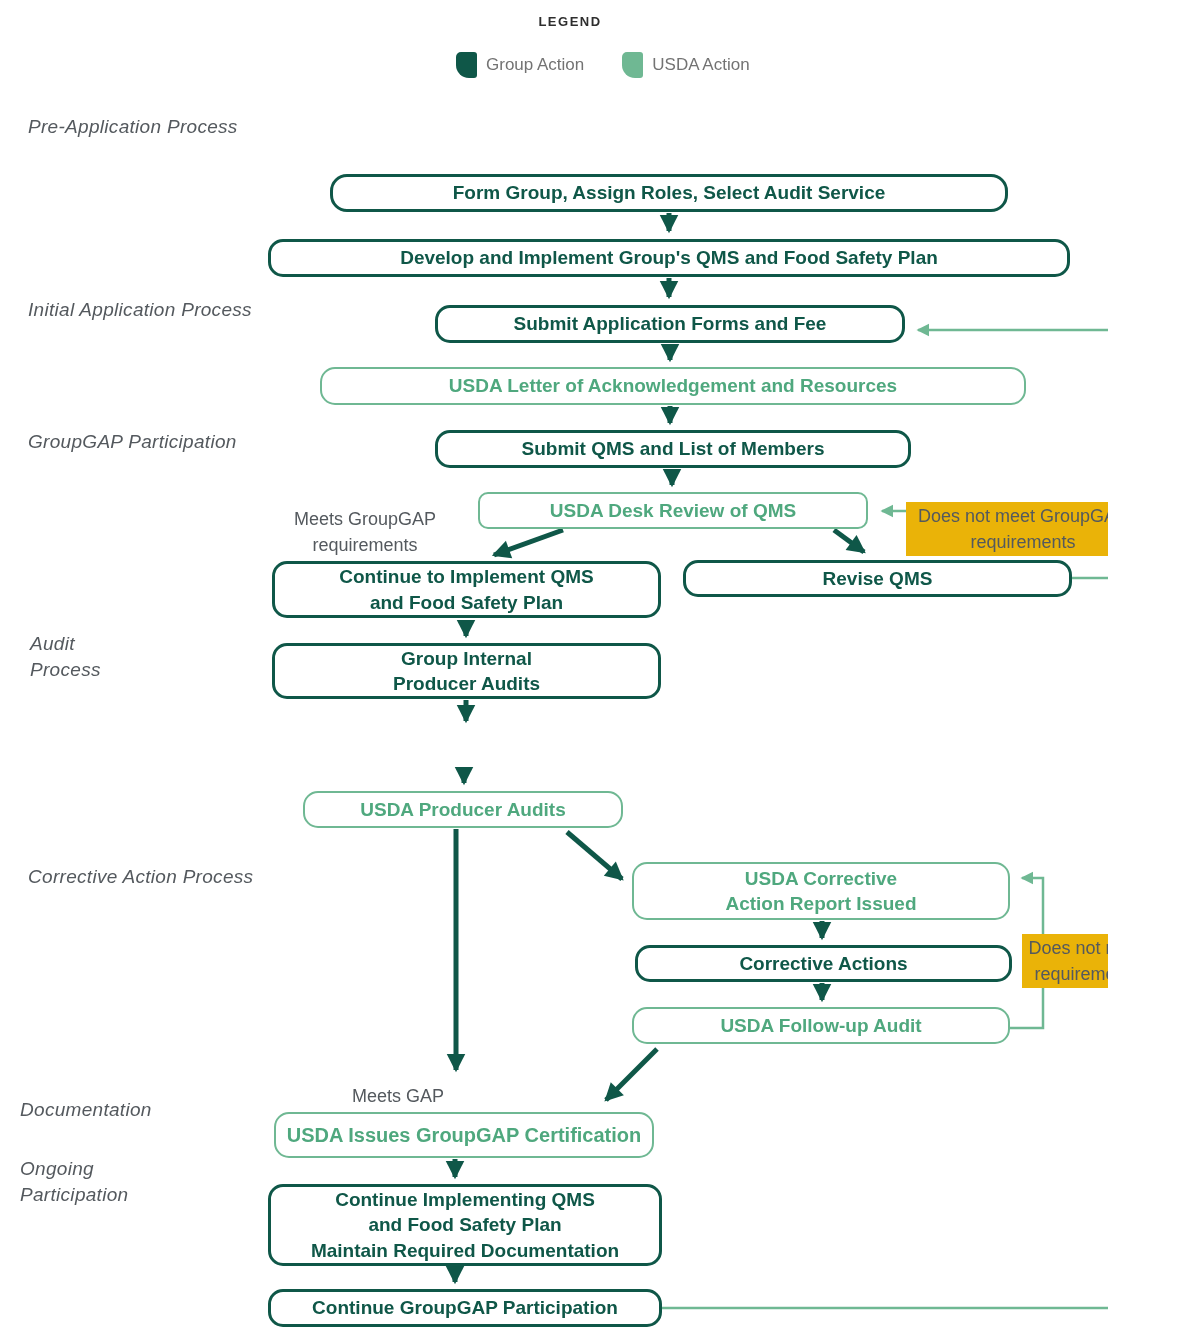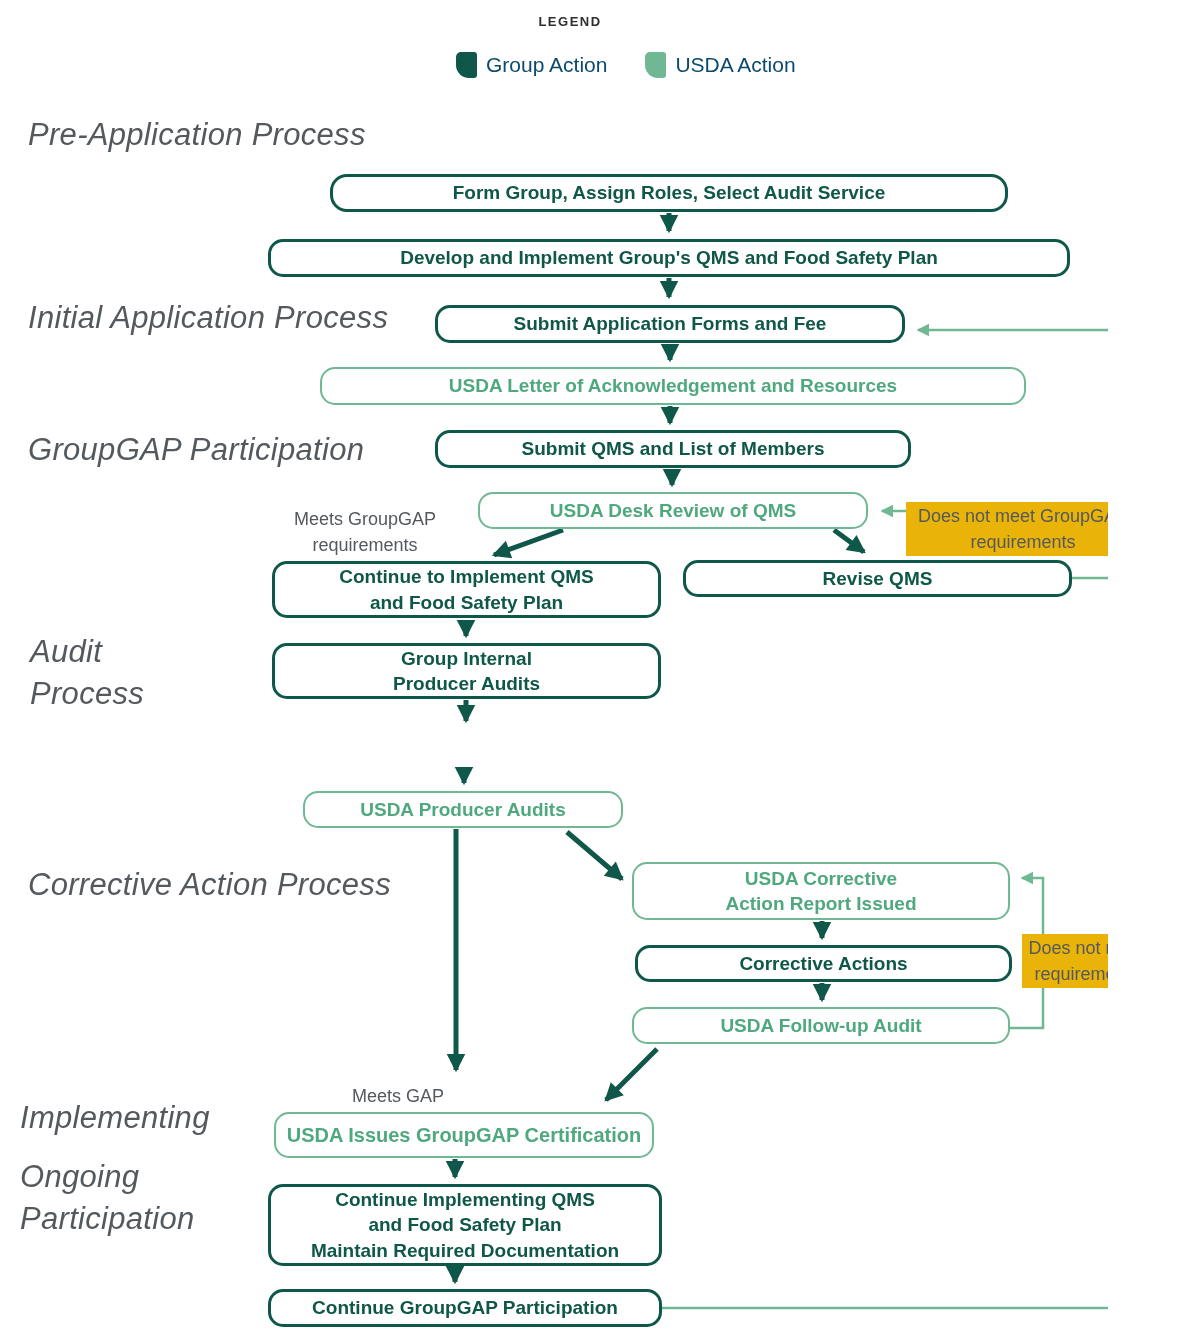--- a/index.html
+++ b/index.html
@@ -16,24 +16,24 @@
   
   .legend-title{
     position:absolute;left:430px;top:14px;width:280px;text-align:center;
     font-size:13px;font-weight:bold;letter-spacing:1.5px;color:#2e2e2e;
   }
   .legend-row{position:absolute;left:456px;top:52px;display:flex;gap:38px;align-items:center;}
   .legend-item{display:flex;align-items:center;gap:9px;}
   .swatch{width:21px;height:26px;border-radius:5px 3px 3px 13px;}
   .swatch-group{background:var(--dark);}
   .swatch-usda{background:var(--light);}
-  .legend-label{font-size:21px;color:#0c4a6e;}
+  .legend-label{font-size:17px;color:#737373;}
   
   .section{
-    position:absolute;font-style:italic;font-size:31px;color:var(--gray);
+    position:absolute;font-style:italic;font-size:19px;color:var(--gray);
     white-space:pre-line;line-height:1.35;letter-spacing:.3px;
   }
   
   .node{
     position:absolute;display:flex;align-items:center;justify-content:center;
     text-align:center;border-radius:15px;background:#fff;box-sizing:border-box;
     white-space:pre-line;line-height:1.32;z-index:3;padding:2px 10px;
   }
   .node.group{border:3px solid var(--dark);color:var(--dark);font-size:19px;font-weight:600;}
   .node.usda{border:2.5px solid var(--light);color:var(--light-text);font-size:19px;font-weight:600;}
@@ -94,38 +94,38 @@
       <span class="legend-label">USDA Action</span>
     </div>
   </div>
 
   <div class="section" style="left:28px;top:114px;">Pre-Application Process</div>
   <div class="section" style="left:28px;top:297px;">Initial Application Process</div>
   <div class="section" style="left:28px;top:429px;">GroupGAP Participation</div>
   <div class="section" style="left:30px;top:631px;">Audit
 Process</div>
   <div class="section" style="left:28px;top:864px;">Corrective Action Process</div>
-  <div class="section" style="left:20px;top:1097px;">Implementing</div>
+  <div class="section" style="left:20px;top:1097px;">Documentation</div>
   <div class="section" style="left:20px;top:1156px;">Ongoing
 Participation</div>
 
   <div class="note" style="left:285px;top:506px;width:160px;">Meets GroupGAP
 requirements</div>
   <div class="note bg" style="left:906px;top:502px;width:230px;">Does not meet GroupGAP
 requirements</div>
   <div class="note bg" style="left:1022px;top:934px;width:126px;">Does not meet
 requirements</div>
   <div class="note" style="left:298px;top:1083px;width:200px;">Meets GAP requirements</div>
 
   <div class="node group" style="left:330px;top:174px;width:678px;height:38px;border-radius:17px;">Form Group, Assign Roles, Select Audit Service</div>
   <div class="node group" style="left:268px;top:239px;width:802px;height:38px;">Develop and Implement Group's QMS and Food Safety Plan</div>
   <div class="node usda" style="left:320px;top:367px;width:706px;height:38px;">USDA Letter of Acknowledgement and Resources</div>
   <div class="node group" style="left:435px;top:305px;width:470px;height:38px;">Submit Application Forms and Fee</div>
   <div class="node group" style="left:435px;top:430px;width:476px;height:38px;">Submit QMS and List of Members</div>
-  <div class="node usda" style="left:478px;top:492px;width:390px;height:37px;">USDA Desk Review of QMS</div>
+  <div class="node usda" style="left:478px;top:492px;width:390px;height:37px;border-radius:10px;">USDA Desk Review of QMS</div>
   <div class="node group" style="left:272px;top:561px;width:389px;height:57px;">Continue to Implement QMS
 and Food Safety Plan</div>
   <div class="node group" style="left:683px;top:560px;width:389px;height:37px;">Revise QMS</div>
   <div class="node group" style="left:272px;top:643px;width:389px;height:56px;">Group Internal
 Producer Audits</div>
   <div class="node usda" style="left:303px;top:791px;width:320px;height:37px;">USDA Producer Audits</div>
   <div class="node usda" style="left:632px;top:862px;width:378px;height:58px;">USDA Corrective
 Action Report Issued</div>
   <div class="node group" style="left:635px;top:945px;width:377px;height:37px;">Corrective Actions</div>
   <div class="node usda" style="left:632px;top:1007px;width:378px;height:37px;">USDA Follow-up Audit</div>

